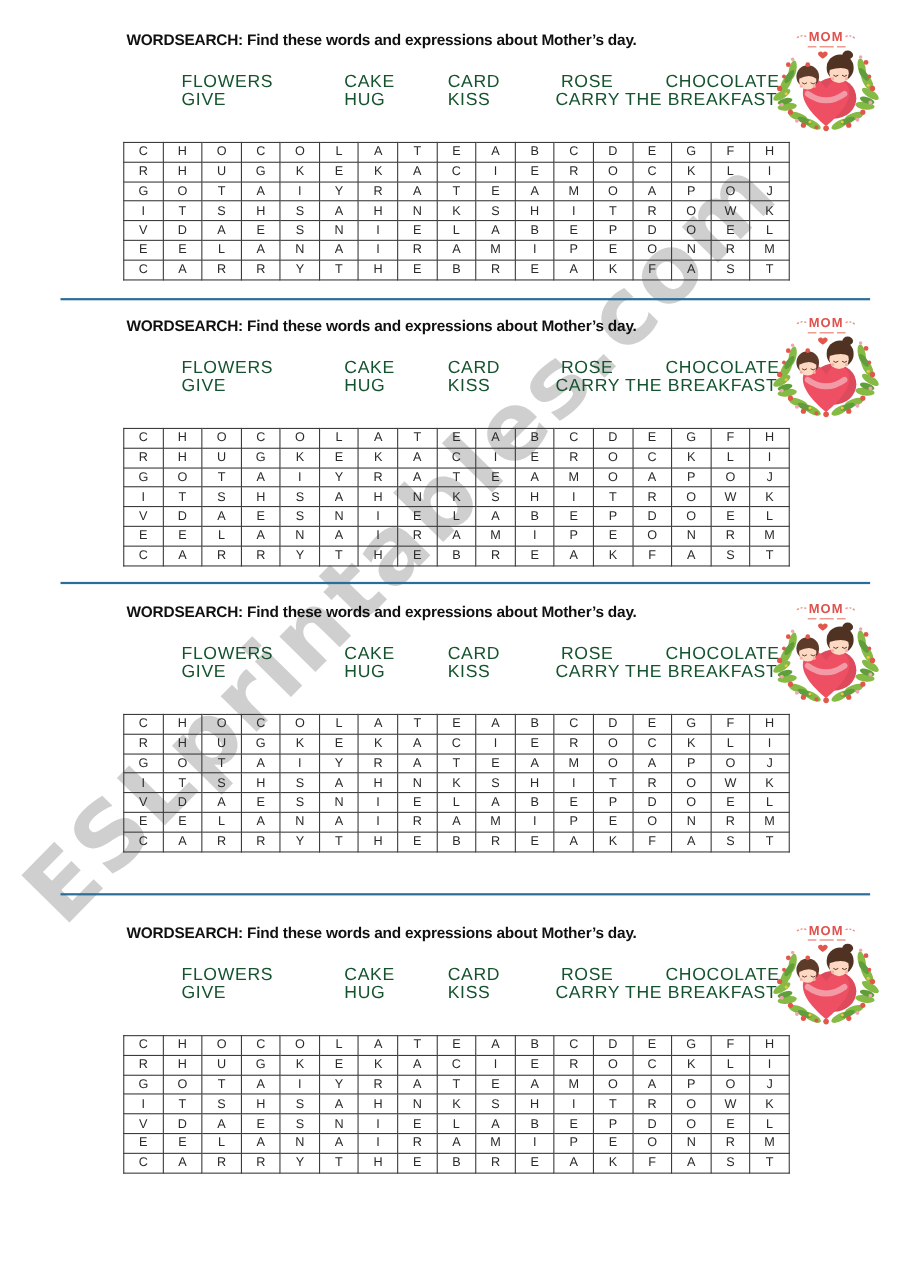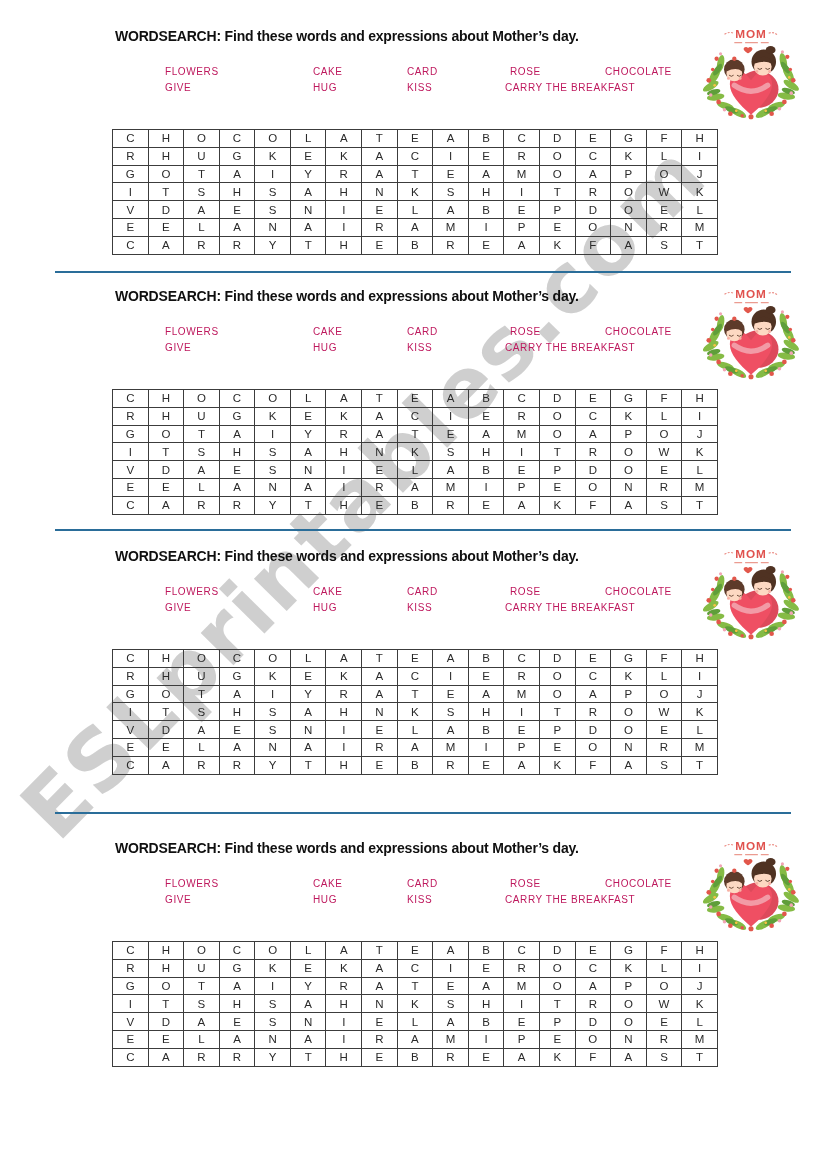--- a/index.html
+++ b/index.html
@@ -17,21 +17,21 @@
   }
   .block{position:absolute;left:0;width:826px;height:232px;z-index:1;}
   .title{
     position:absolute;left:115px;top:0;margin:0;
     font-size:14px;font-weight:bold;color:#101010;letter-spacing:-0.2px;
     font-family:"Liberation Sans",sans-serif;
   }
   .words{position:absolute;left:0;top:38px;width:100%;height:16px;}
   .words.row2{top:54px;}
   .word{
-    position:absolute;top:0;font-size:10px;color:#be185d;letter-spacing:0.6px;
+    position:absolute;top:0;font-size:16px;color:#14532d;letter-spacing:0.6px;
     white-space:nowrap;font-family:"Liberation Sans",sans-serif;
   }
   table.grid{
     position:absolute;left:112px;top:101px;width:606px;
     border-collapse:collapse;table-layout:fixed;background:transparent;
   }
   table.grid td{
     border:1px solid var(--grid-border,#3c3c3c);
     height:16.8px;padding:0;text-align:center;vertical-align:middle;
     font-size:11.5px;color:#2a2a2a;font-family:"Liberation Sans",sans-serif;

